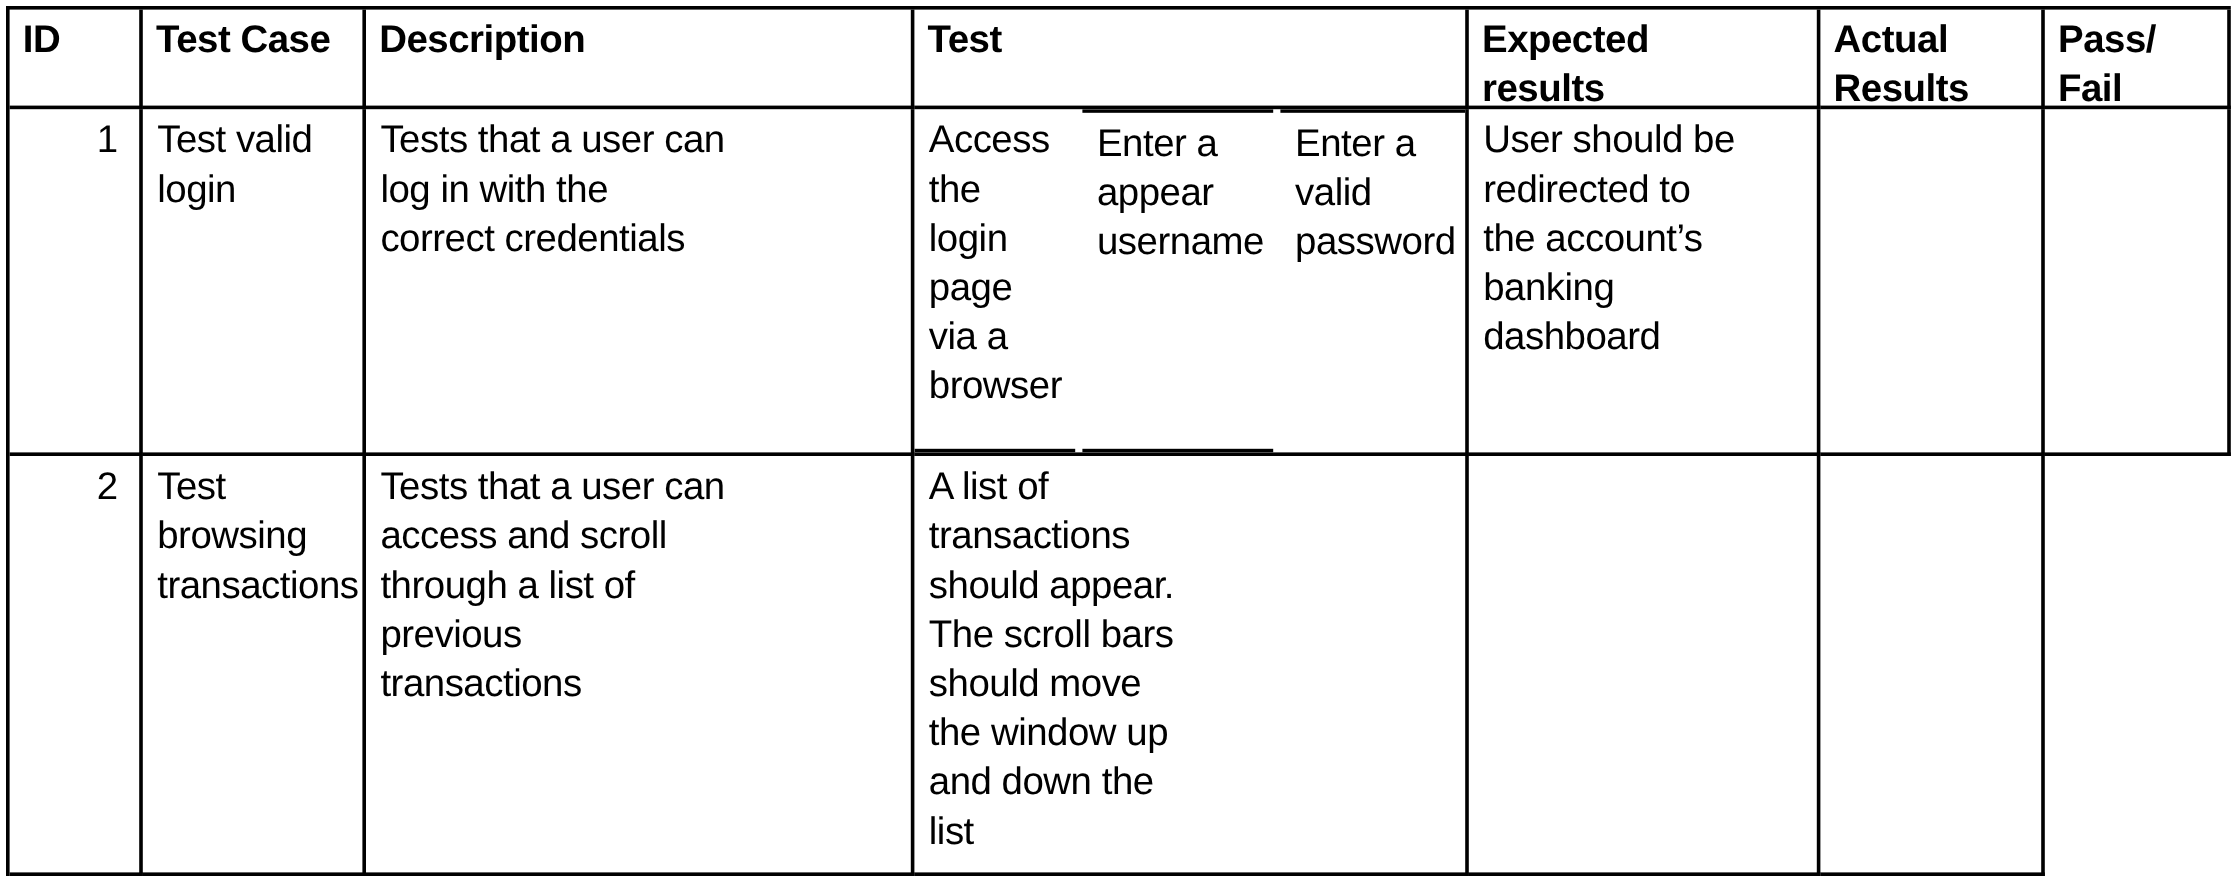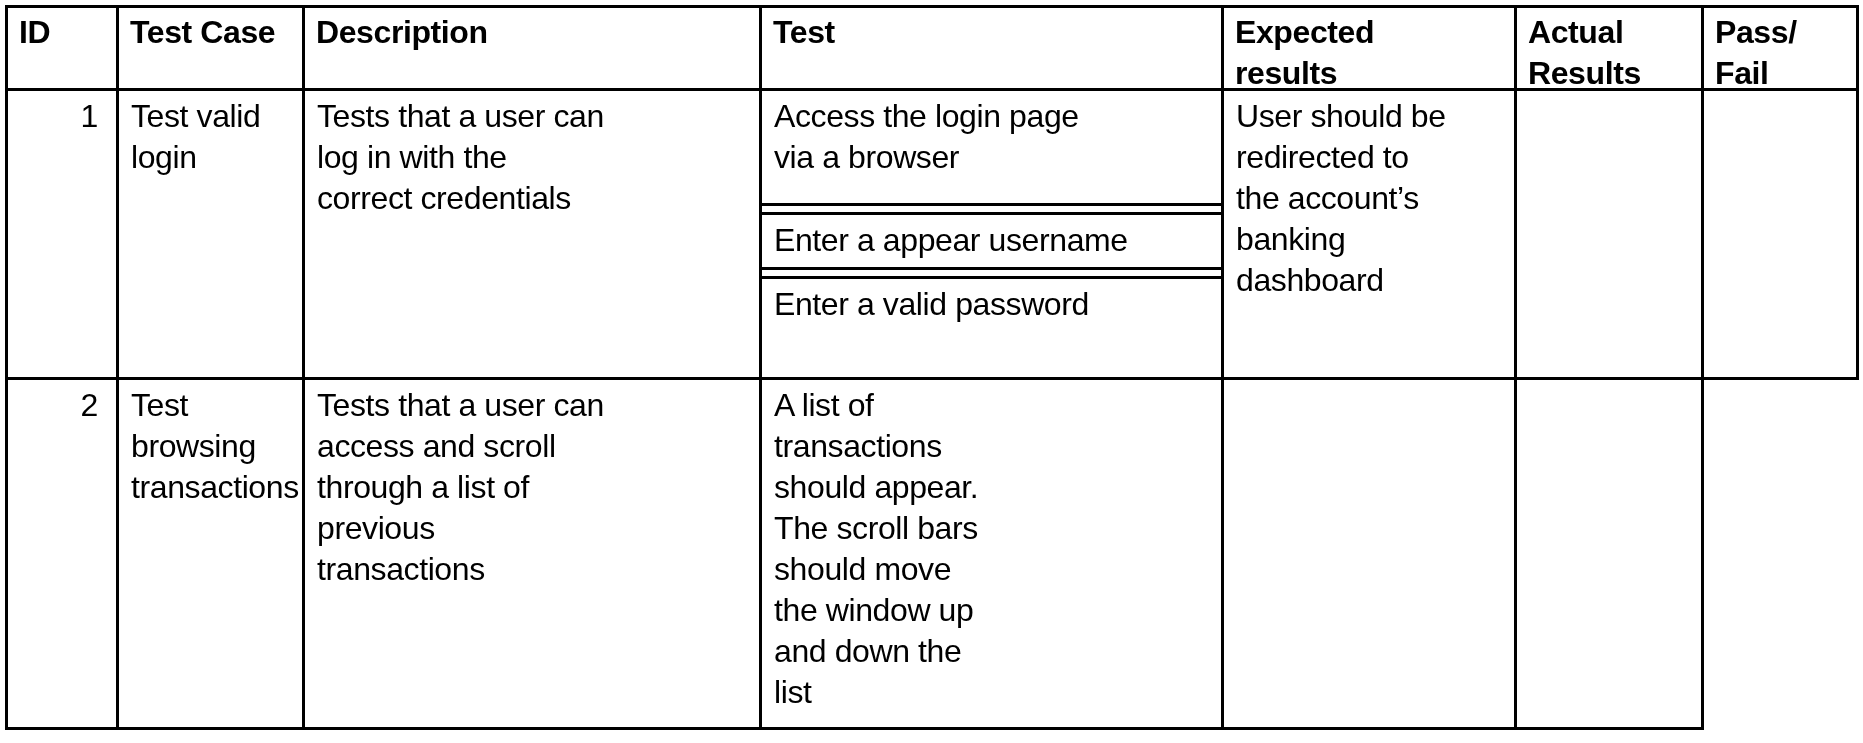--- a/index.html
+++ b/index.html
@@ -41,21 +41,21 @@
   .body {
     padding: 5px 6px 5px 12px;
   }
   .num {
     text-align: right;
     padding-right: 18px;
   }
   .steps-cell {
     padding: 0;
     display: flex;
-    flex-direction: column;
+    flex-direction: row;
     gap: 6px;
   }
   .step {
     border-top: 3px solid #000;
     border-bottom: 3px solid #000;
     padding: 5px 8px 6px 12px;
     box-sizing: border-box;
   }
   .step:first-child { border-top: none; }
   .step:last-child { border-bottom: none; flex: 1; }

